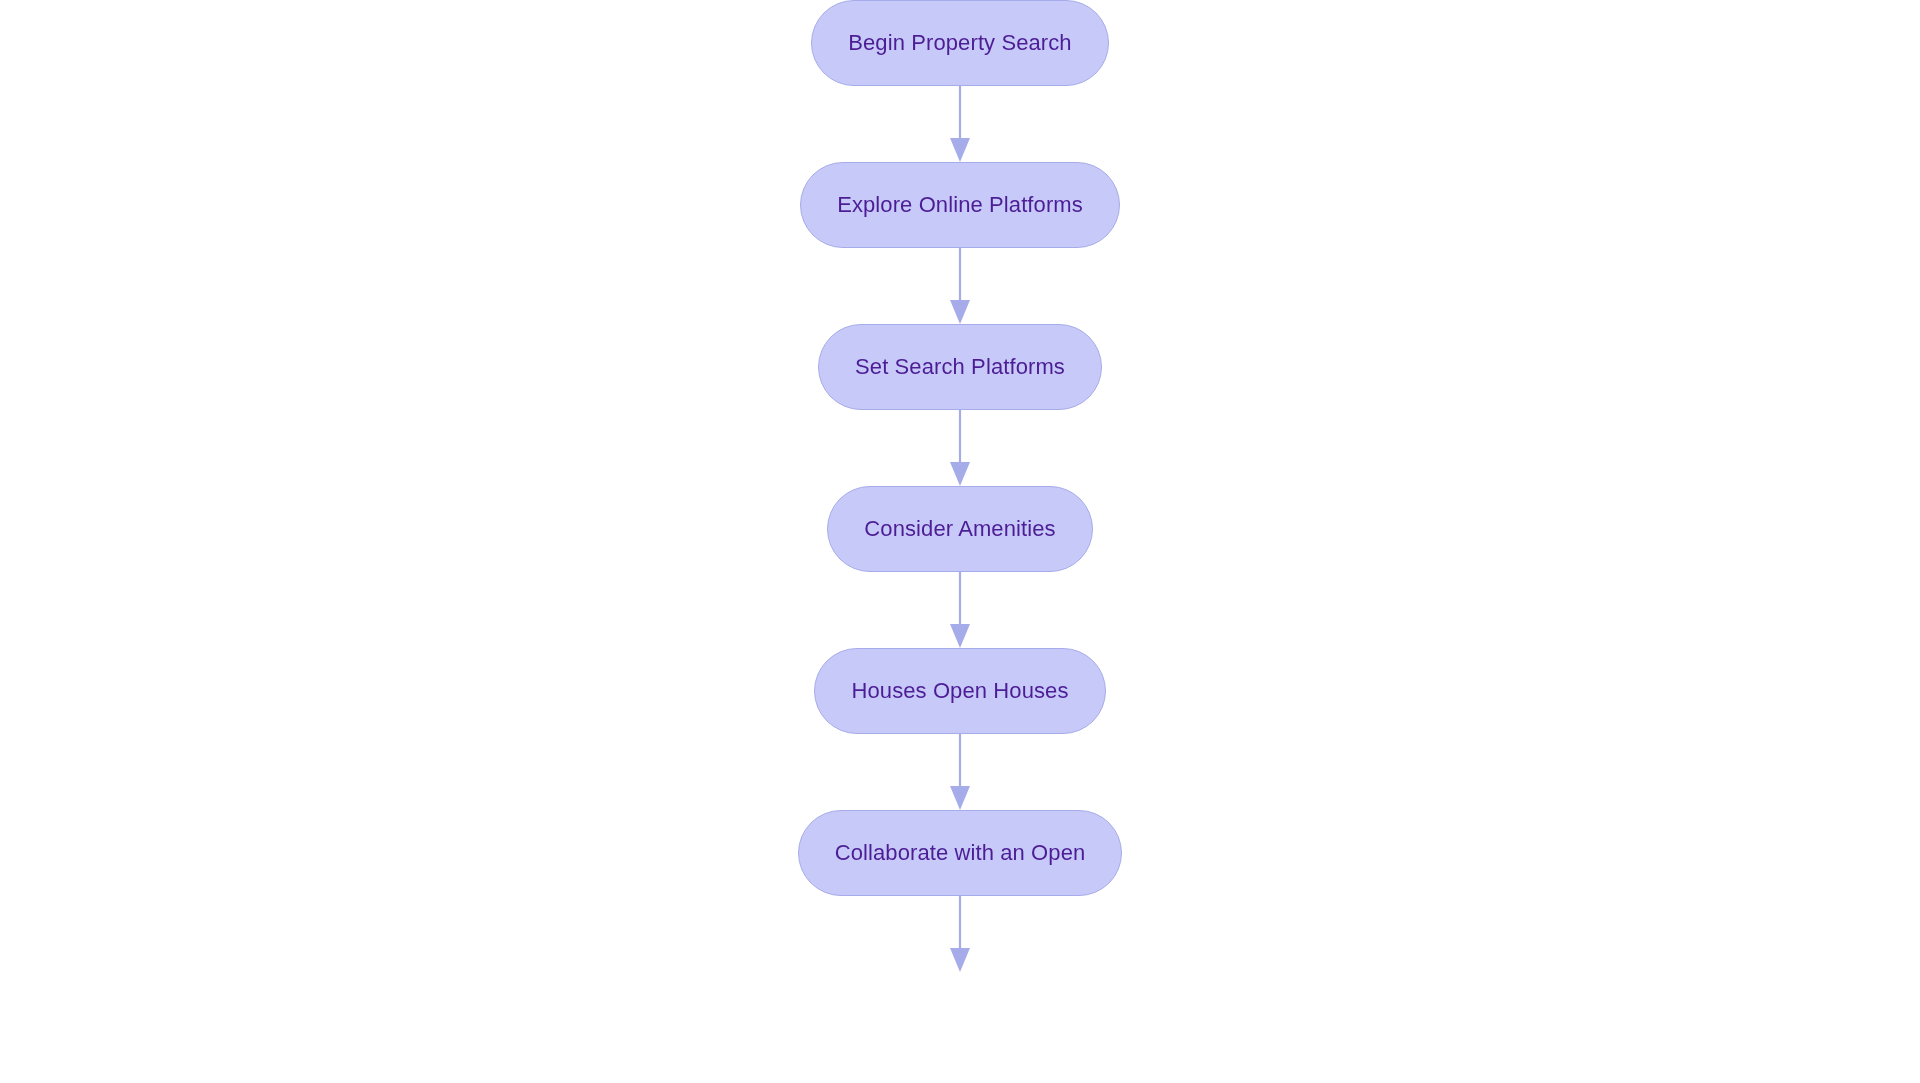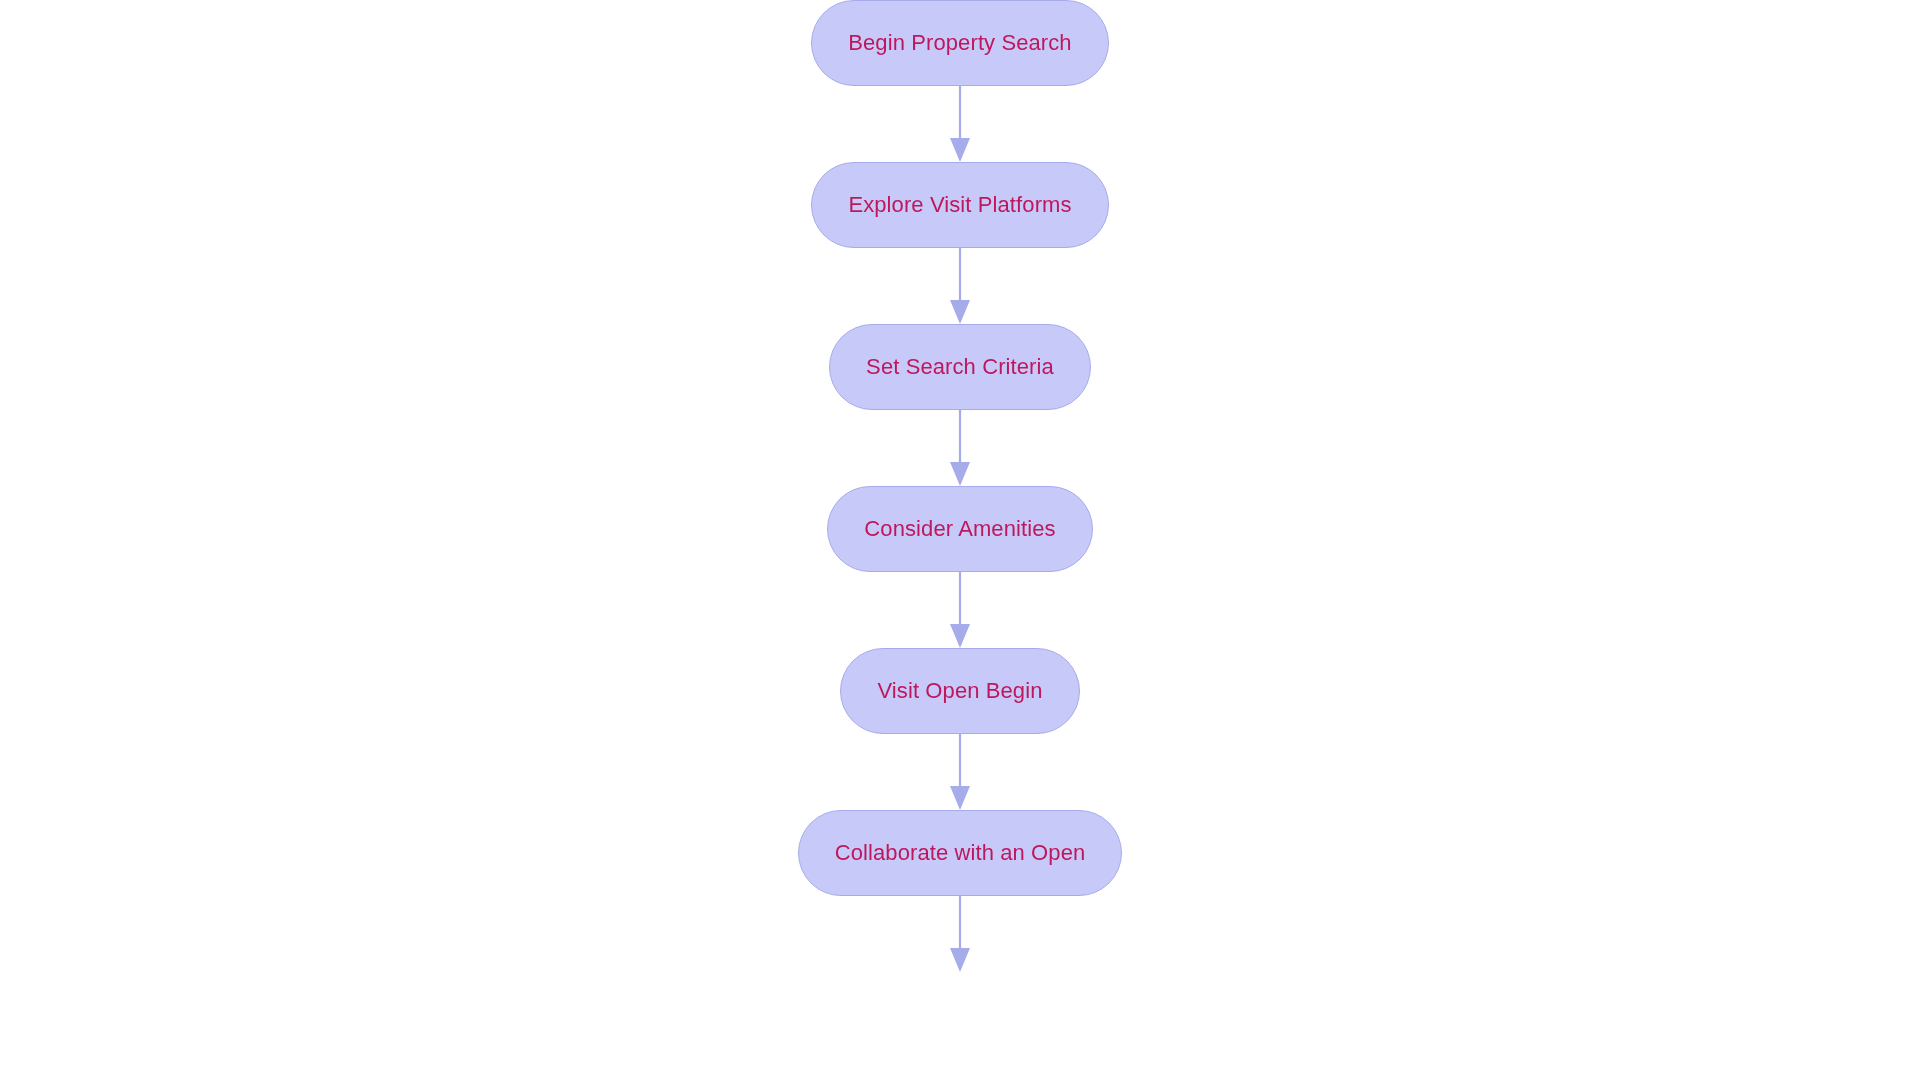--- a/index.html
+++ b/index.html
@@ -48,21 +48,21 @@
     padding: 0 36px;
     white-space: nowrap;
     flex: none;
   }
 
   .flow-node-label {
     font-family: "Liberation Sans", "DejaVu Sans", sans-serif;
     font-size: 22px;
     font-weight: 400;
     letter-spacing: 0.1px;
-    color: #be185d;
+    color: #4c1d95;
     line-height: 1;
     user-select: none;
   }
 
   
   .flow-connector {
     position: relative;
     width: 40px;
     height: 76px;
     flex: none;
@@ -95,32 +95,32 @@
     </div>
 
     <div class="flow-connector">
       <svg viewBox="0 0 40 76" xmlns="http://www.w3.org/2000/svg" aria-hidden="true">
         <path class="connector-line" d="M20 0 L20 54"></path>
         <path class="connector-head" d="M20 76 L10 52 L30 52 Z"></path>
       </svg>
     </div>
 
     <div class="flow-node">
-      <span class="flow-node-label">Explore Visit Platforms</span>
+      <span class="flow-node-label">Explore Online Platforms</span>
     </div>
 
     <div class="flow-connector">
       <svg viewBox="0 0 40 76" xmlns="http://www.w3.org/2000/svg" aria-hidden="true">
         <path class="connector-line" d="M20 0 L20 54"></path>
         <path class="connector-head" d="M20 76 L10 52 L30 52 Z"></path>
       </svg>
     </div>
 
     <div class="flow-node">
-      <span class="flow-node-label">Set Search Criteria</span>
+      <span class="flow-node-label">Set Search Platforms</span>
     </div>
 
     <div class="flow-connector">
       <svg viewBox="0 0 40 76" xmlns="http://www.w3.org/2000/svg" aria-hidden="true">
         <path class="connector-line" d="M20 0 L20 54"></path>
         <path class="connector-head" d="M20 76 L10 52 L30 52 Z"></path>
       </svg>
     </div>
 
     <div class="flow-node">
@@ -128,21 +128,21 @@
     </div>
 
     <div class="flow-connector">
       <svg viewBox="0 0 40 76" xmlns="http://www.w3.org/2000/svg" aria-hidden="true">
         <path class="connector-line" d="M20 0 L20 54"></path>
         <path class="connector-head" d="M20 76 L10 52 L30 52 Z"></path>
       </svg>
     </div>
 
     <div class="flow-node">
-      <span class="flow-node-label">Visit Open Begin</span>
+      <span class="flow-node-label">Houses Open Houses</span>
     </div>
 
     <div class="flow-connector">
       <svg viewBox="0 0 40 76" xmlns="http://www.w3.org/2000/svg" aria-hidden="true">
         <path class="connector-line" d="M20 0 L20 54"></path>
         <path class="connector-head" d="M20 76 L10 52 L30 52 Z"></path>
       </svg>
     </div>
 
     <div class="flow-node">

